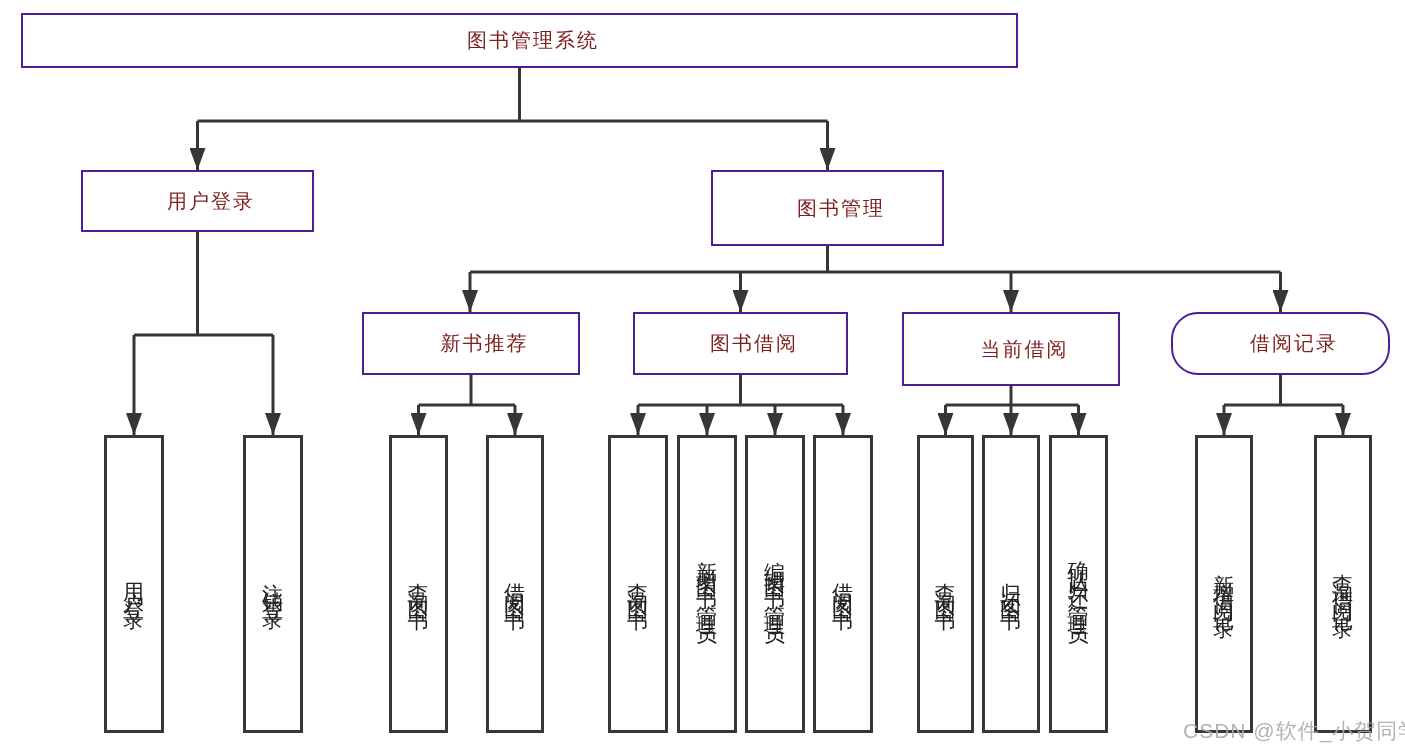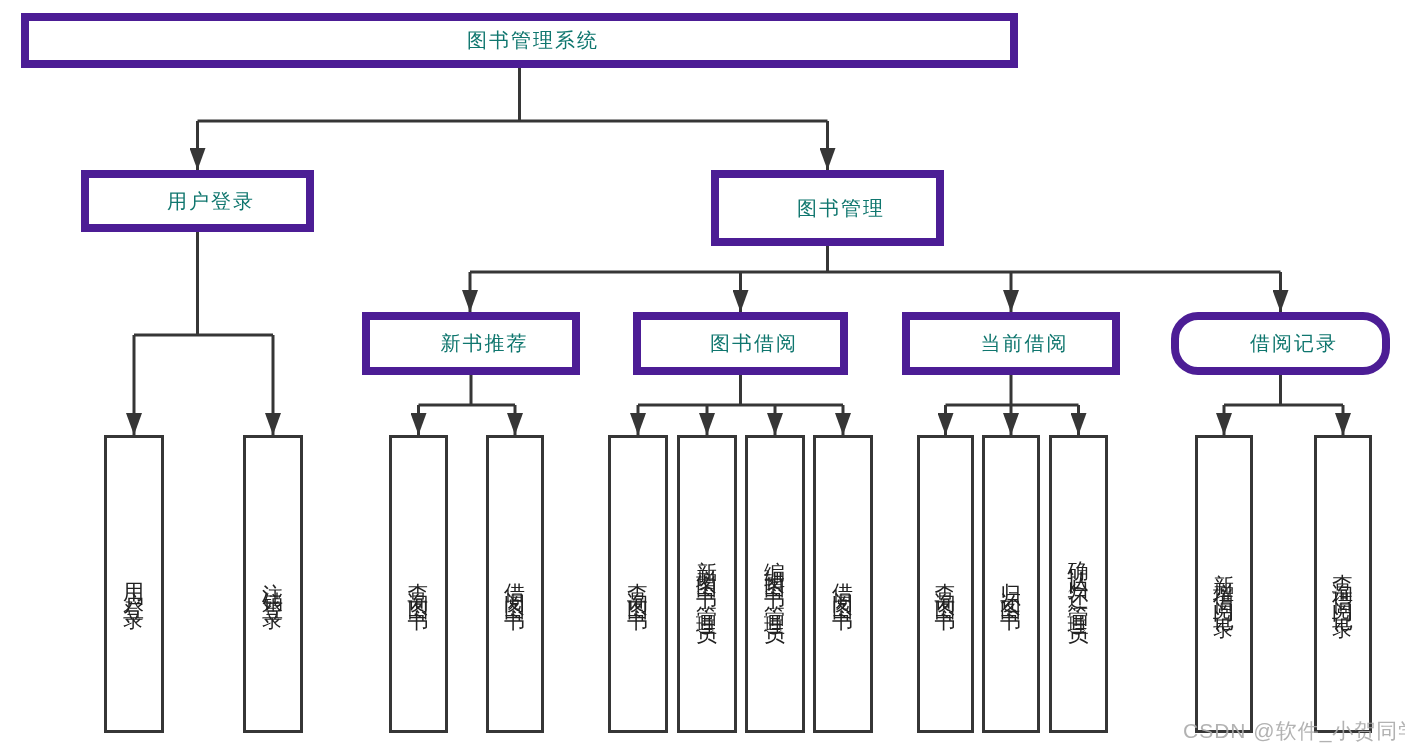--- a/index.html
+++ b/index.html
@@ -18,25 +18,25 @@
   #connectors {
     position: absolute;
     left: 0; top: 0;
     width: 1405px;
     height: 747px;
   }
   .hbox {
     position: absolute;
     box-sizing: border-box;
     background: #ffffff;
-    border: 8px solid #4c1d95;
+    border: 2px solid #4c1d95;
     display: flex;
     align-items: center;
     justify-content: center;
-    color: #0f766e;
+    color: #7f1d1d;
     font-size: 20px;
     letter-spacing: 2px;
     z-index: 2;
     padding-left: 27px;
   }
   .vbox {
     position: absolute;
     box-sizing: border-box;
     top: 435px;
     height: 298px;
@@ -140,21 +140,21 @@
   <div class="hbox" style="left:711px; top:170px; width:233px; height:76px;">
     <span>图书管理</span>
   </div>
 
   <div class="hbox" style="left:633px; top:312px; width:215px; height:63px;">
     <span>图书借阅</span>
   </div>
   <div class="hbox" style="left:362px; top:312px; width:218px; height:63px;">
     <span>新书推荐</span>
   </div>
-  <div class="hbox" style="left:902px; top:312px; width:218px; height:63px;">
+  <div class="hbox" style="left:902px; top:312px; width:218px; height:74px;">
     <span>当前借阅</span>
   </div>
   <div class="hbox" style="left:1171px; top:312px; width:219px; height:63px;border-radius:27px;">
     <span>借阅记录</span>
   </div>
 
   <div class="vbox" style="left:104px; width:60px;">
     <span class="vtext">用户登录</span>
   </div>
   <div class="vbox" style="left:243px; width:60px;">

